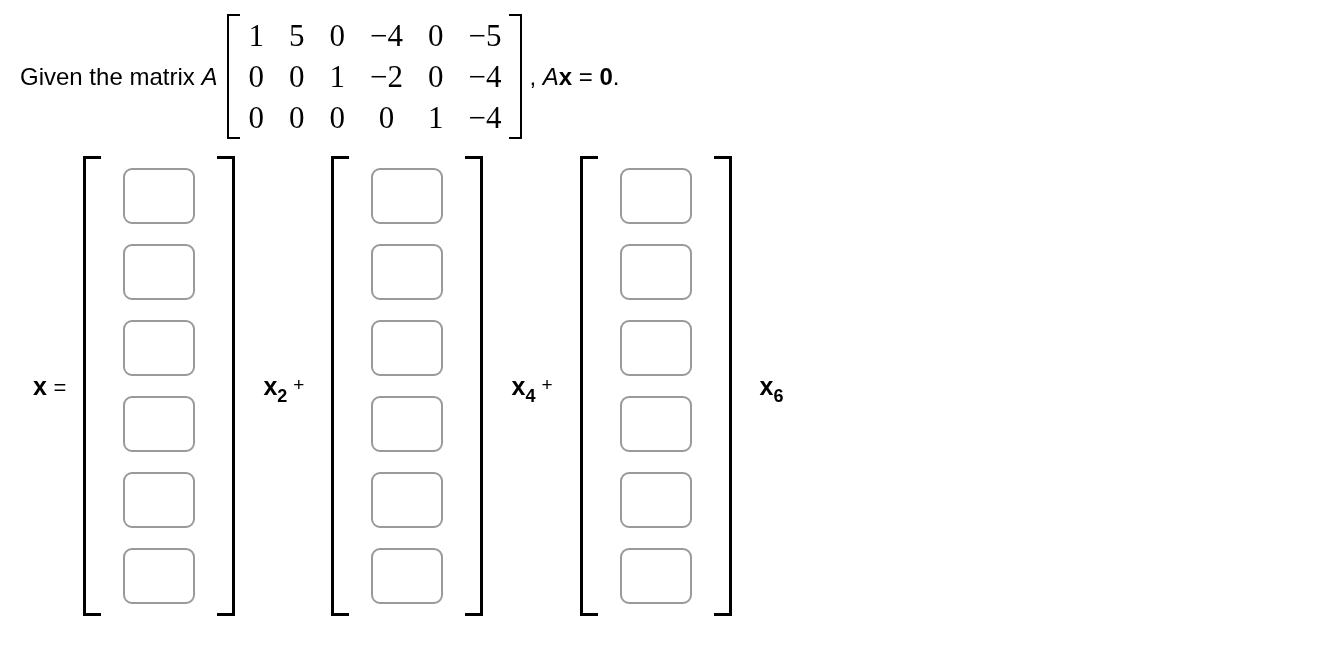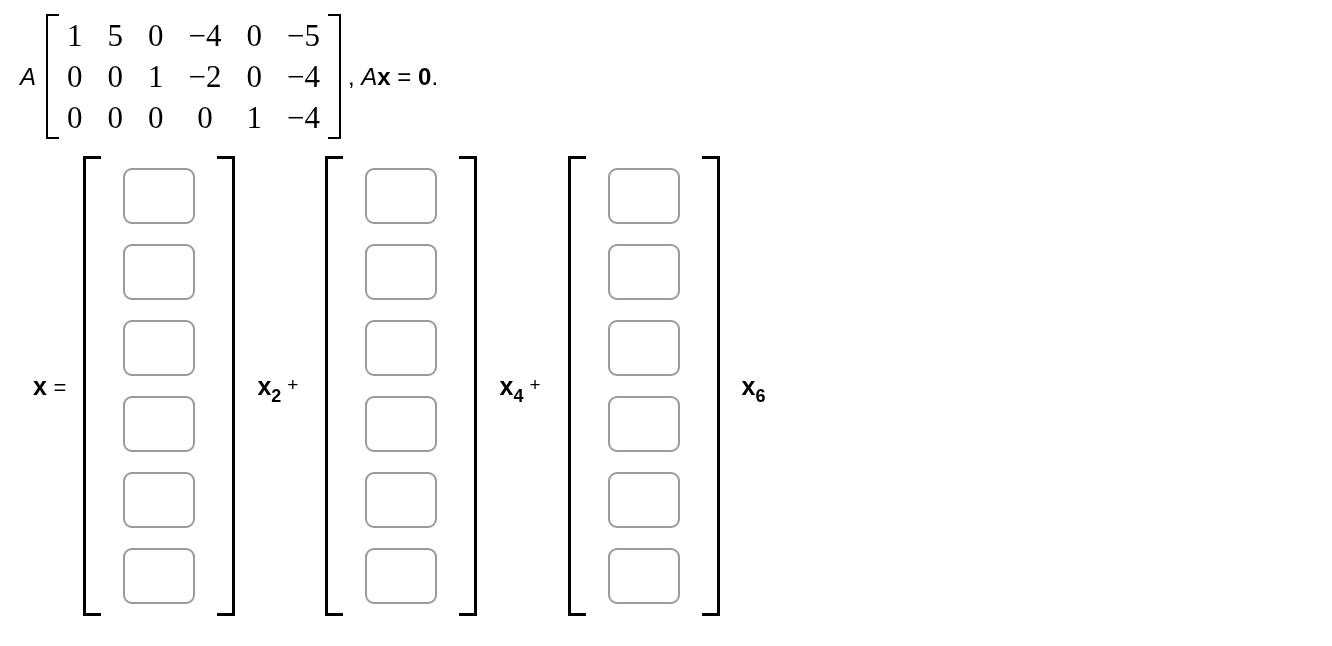--- a/index.html
+++ b/index.html
@@ -50,31 +50,31 @@
     padding: 12px 22px;
   }
   .entry {
     width: 72px; height: 56px; box-sizing: border-box;
     border: 2px solid #9a9a9a; border-radius: 9px;
     background: #ffffff; outline: none;
     font: 24px "Liberation Sans", sans-serif; text-align: center; color: #000;
     padding: 0;
   }
 
-  .term-label { font-size: 25px; font-weight: bold; margin: 0 27px 0 22px; white-space: nowrap; text-align: center; }
+  .term-label { font-size: 25px; font-weight: bold; margin: 0 27px 0 28px; white-space: nowrap; text-align: center; }
   .term-label sub { font-size: 18px; font-weight: bold; vertical-align: -7px; line-height: 0; }
   .term-label .plus { font-weight: normal; font-size: 19px; vertical-align: 4px; margin-left: 6px; }
 </style>
 </head>
 <body>
 
 <div>
 
   <div class="problem-row">
-    <i>A</i>
+    <span>Given the matrix </span><i>A</i>
 
     <div class="matrix">
       <div class="mbracket left"></div>
       <div class="mgrid">
         <span>1</span>
         <span>5</span>
         <span>0</span>
         <span>−4</span>
         <span>0</span>
         <span>−5</span>

